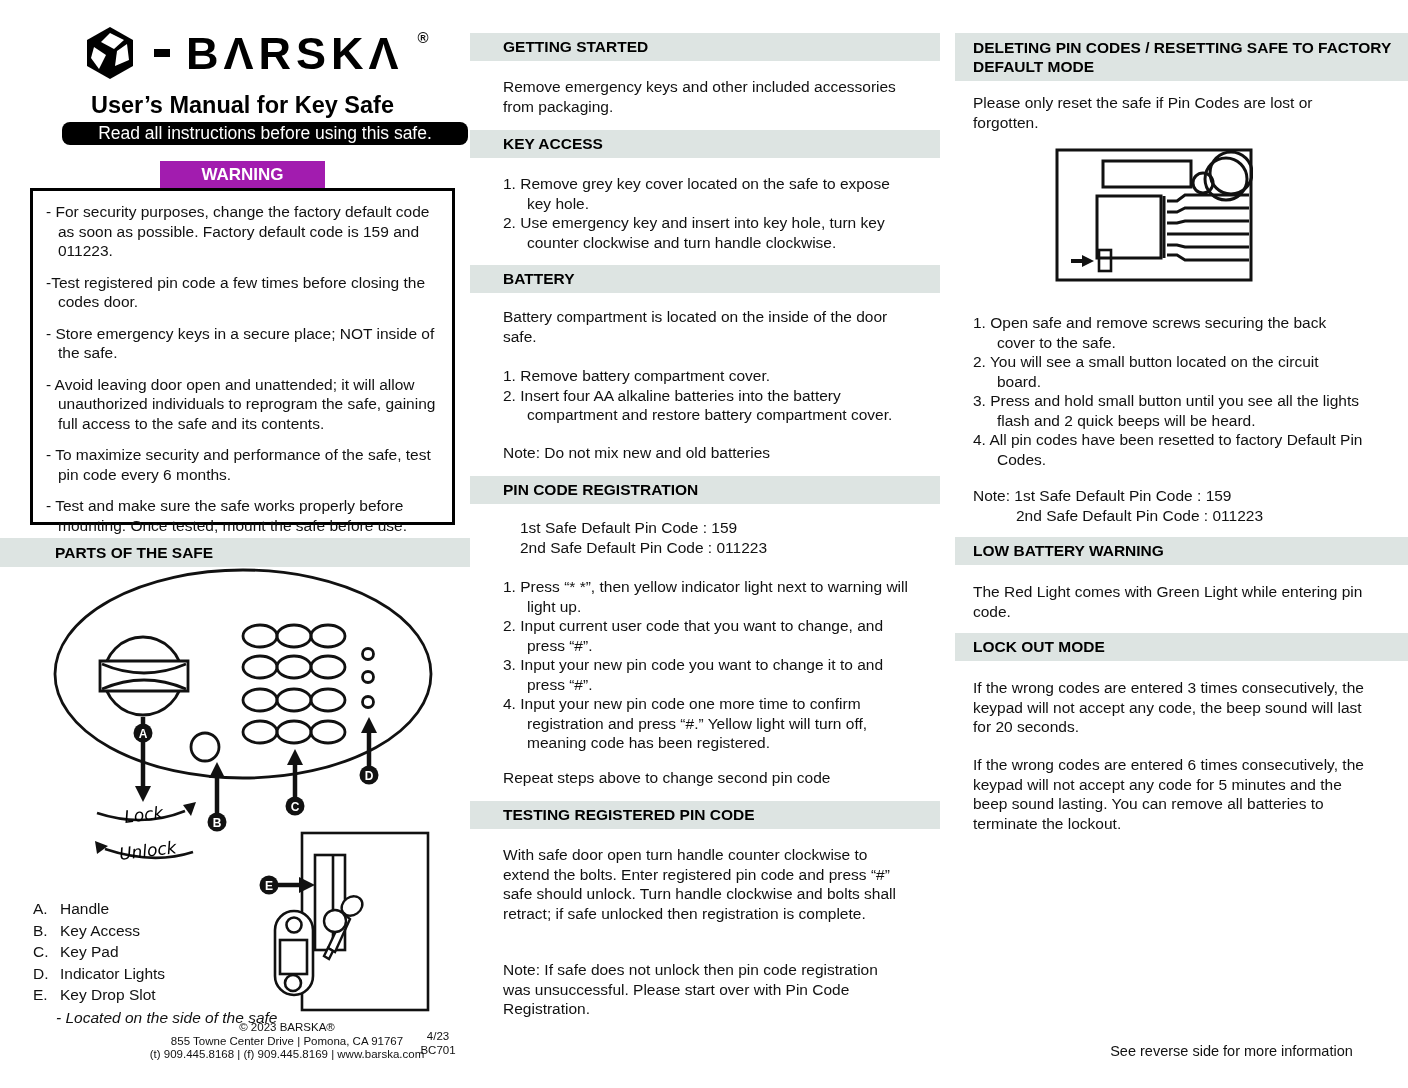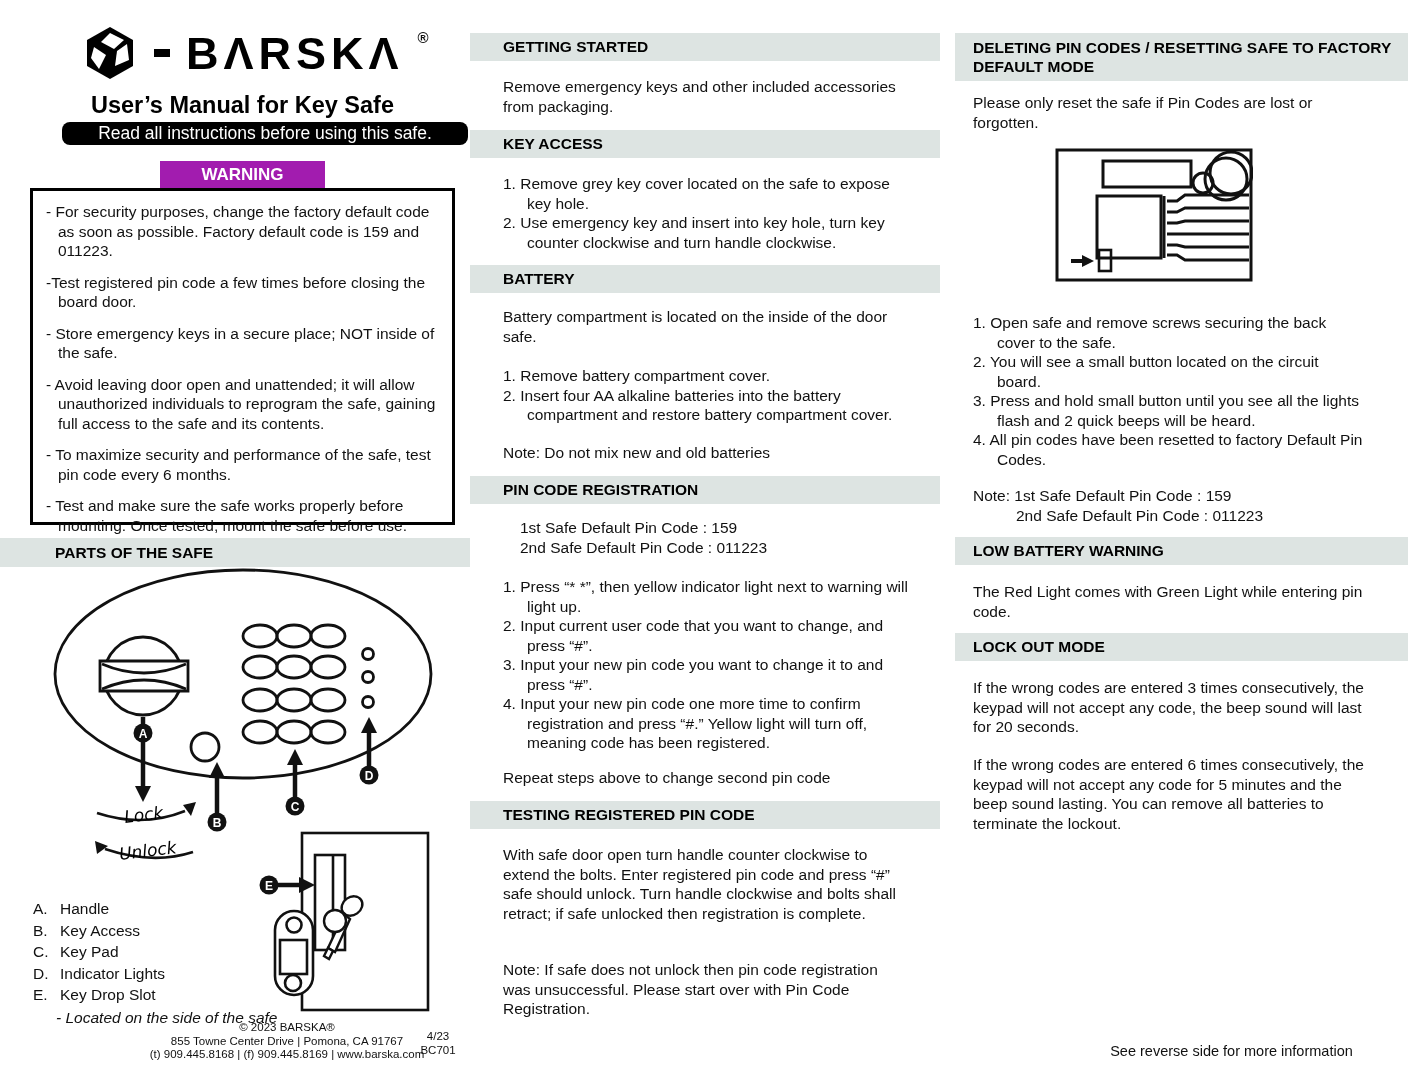--- a/index.html
+++ b/index.html
@@ -57,21 +57,21 @@
   </div>
 
   <div class="abs doc-title" style="left:30px;top:92px;width:425px;">User’s Manual for Key Safe</div>
 
   <div class="abs notice-bar" style="left:62px;top:122px;width:406px;border-radius:8px;">Read all instructions before using this safe.</div>
 
   <div class="abs warn-head" style="left:160px;top:161px;width:165px;">WARNING</div>
 
   <div class="abs warn-box" style="left:30px;top:188px;width:425px;height:337px;">
     <div class="warn-item">- For security purposes, change the factory default code as soon as possible. Factory default code is 159 and 011223.</div>
-    <div class="warn-item">-Test registered pin code a few times before closing the board door.</div>
+    <div class="warn-item">-Test registered pin code a few times before closing the codes door.</div>
     <div class="warn-item">- Store emergency keys in a secure place; NOT inside of the safe.</div>
     <div class="warn-item">- Avoid leaving door open and unattended; it will allow unauthorized individuals to reprogram the safe, gaining full access to the safe and its contents.</div>
     <div class="warn-item">- To maximize security and performance of the safe, test pin code every 6 months.</div>
     <div class="warn-item">- Test and make sure the safe works properly before mounting. Once tested, mount the safe before use.</div>
   </div>
 
   <div class="abs section-bar parts-bar" style="left:0;top:538px;width:470px;">PARTS OF THE SAFE</div>
 
   <div class="abs" style="left:25px;top:566px;">
     <svg width="440" height="325" viewBox="0 0 440 325">

